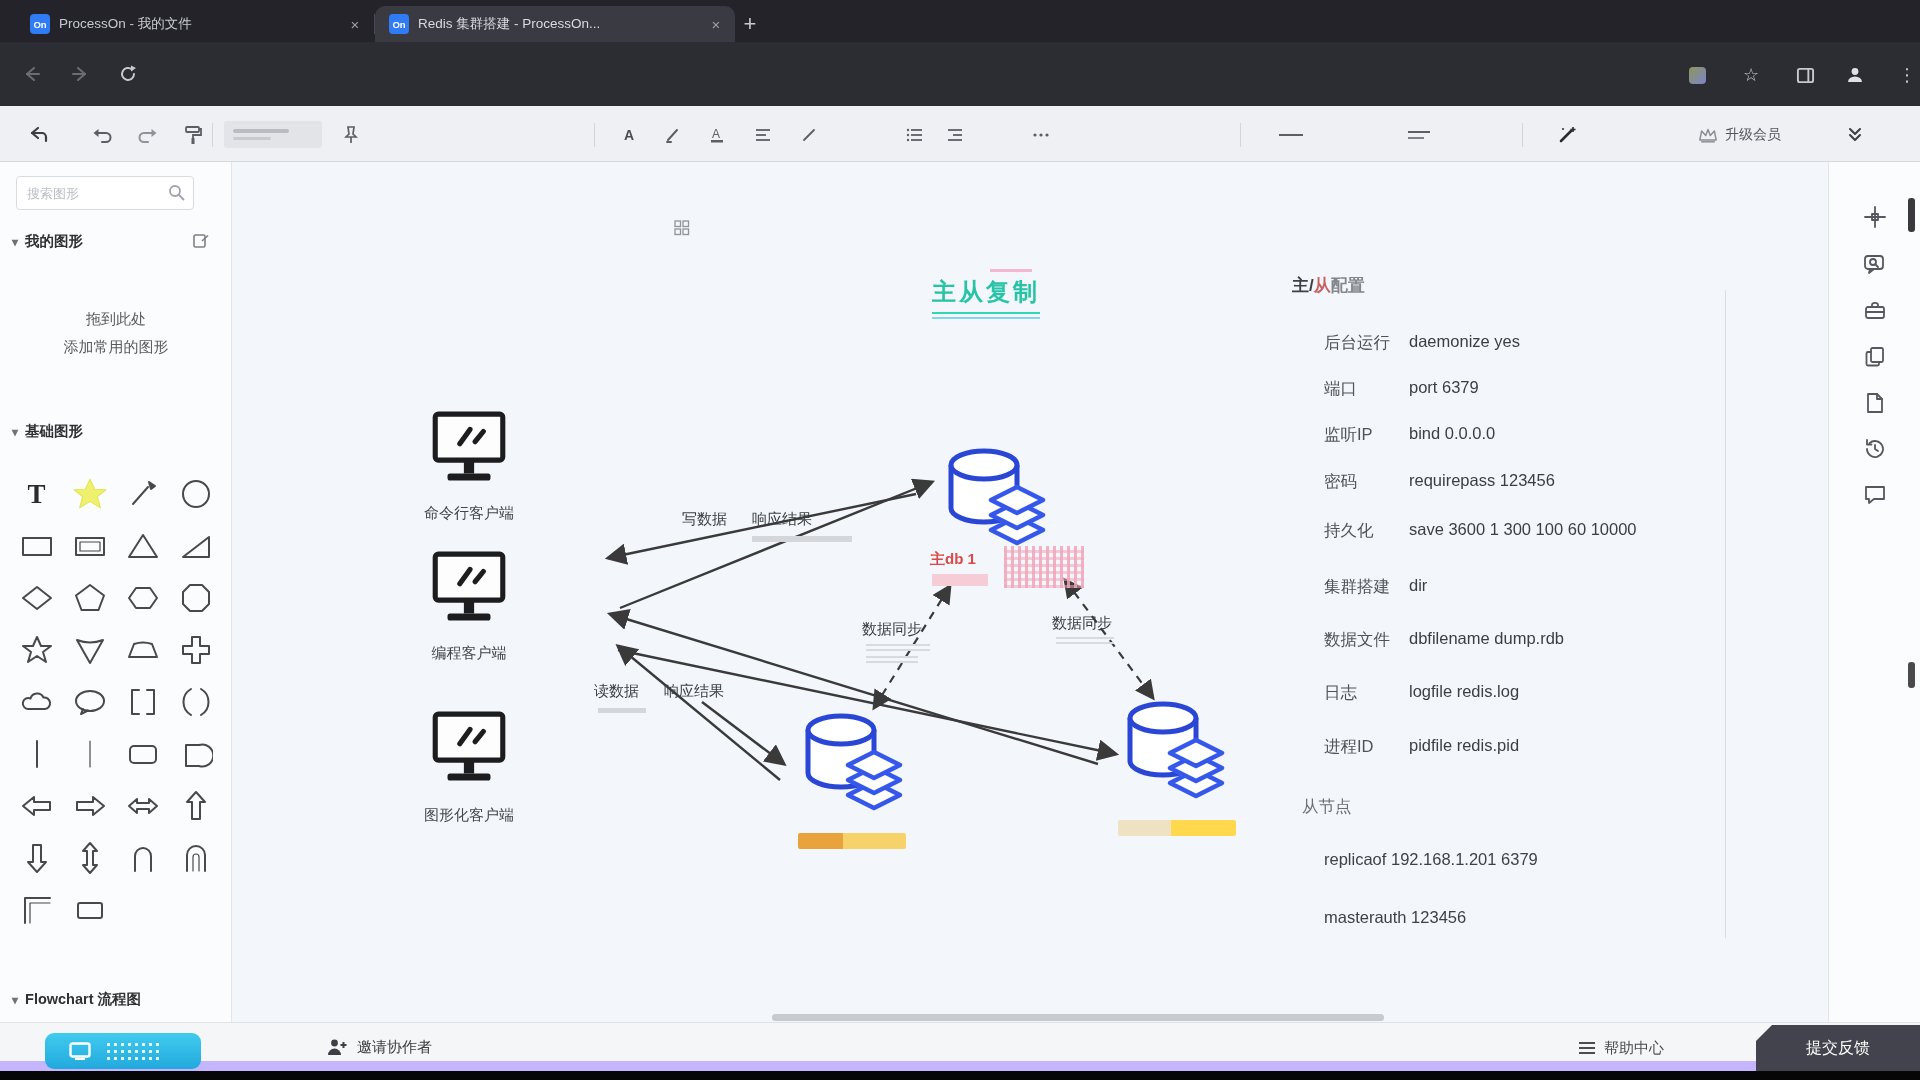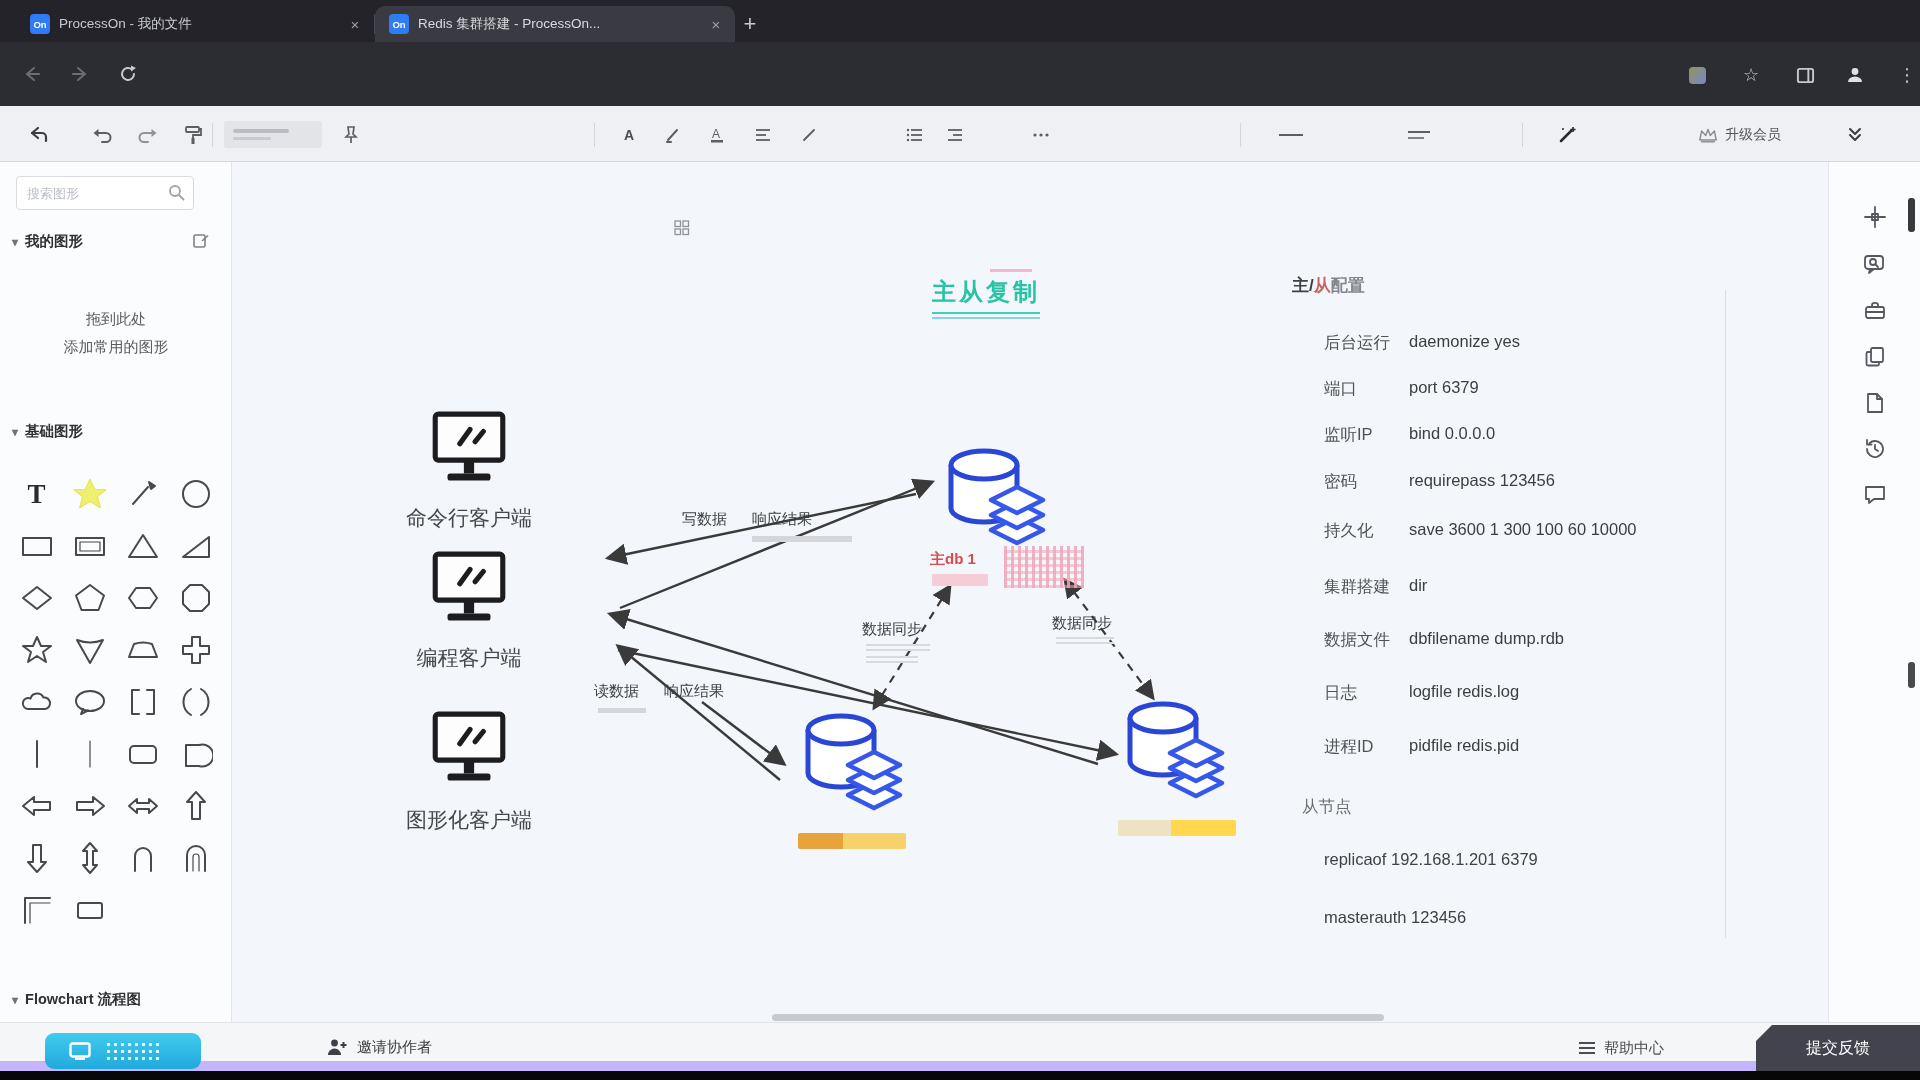--- a/index.html
+++ b/index.html
@@ -56,21 +56,21 @@
   .railicon{position:absolute;left:33px;width:26px;height:26px;display:flex;align-items:center;justify-content:center}
   .railicon svg{stroke:#55585e;stroke-width:1.8;fill:none;stroke-linejoin:round;stroke-linecap:round}
   .vthumb{position:absolute;width:7px;border-radius:3px}
 
   
   .canvas{position:absolute;left:232px;top:162px;width:1596px;height:860px;background:#f3f6fa;overflow:hidden}
   .arrows{position:absolute;left:0;top:0}
   .ln{stroke:#3a3a3a;stroke-width:2.4}
   .lnd{stroke:#3a3a3a;stroke-width:2.2;stroke-dasharray:8 7}
   .node{position:absolute}
-  .nodelabel{position:absolute;width:170px;text-align:center;font-size:21px;color:#45474c}
+  .nodelabel{position:absolute;width:170px;text-align:center;font-size:15px;color:#45474c}
   .alabel{position:absolute;font-size:15px;color:#3a3c40;white-space:nowrap}
   .dtitle{position:absolute;left:700px;top:114px;font-size:24px;font-weight:bold;letter-spacing:3px;color:#27c3a6;
           border-bottom:2px solid #35d3b8;padding-bottom:4px}
   .dtitle:after{content:"";position:absolute;left:0;bottom:-7px;width:100%;height:2px;background:#55c8e0;opacity:.7}
   .dtitle:before{content:"";position:absolute;right:8px;top:-7px;width:42px;height:3px;background:#f2a9c4;opacity:.8}
   .cfghead{position:absolute;left:1060px;top:112px;font-size:17px;font-weight:bold}
   .cfgrow{position:absolute;font-size:16.5px;white-space:nowrap}
   .cfglabel{position:absolute;left:1092px;color:#515257}
   .cfgvalue{position:absolute;left:1177px;color:#3c3e44}
   .cfgline{position:absolute;left:1493px;top:128px;width:1px;height:648px;background:#dadee3}

